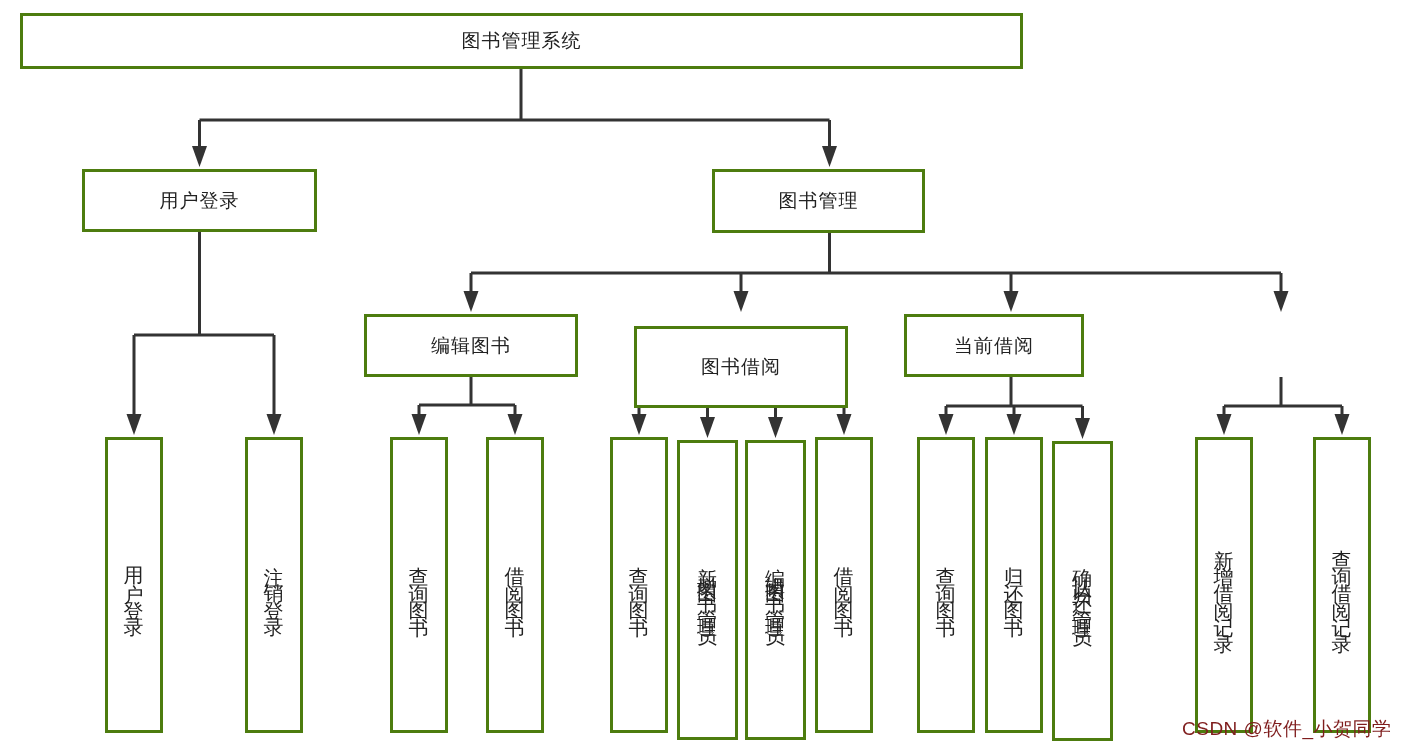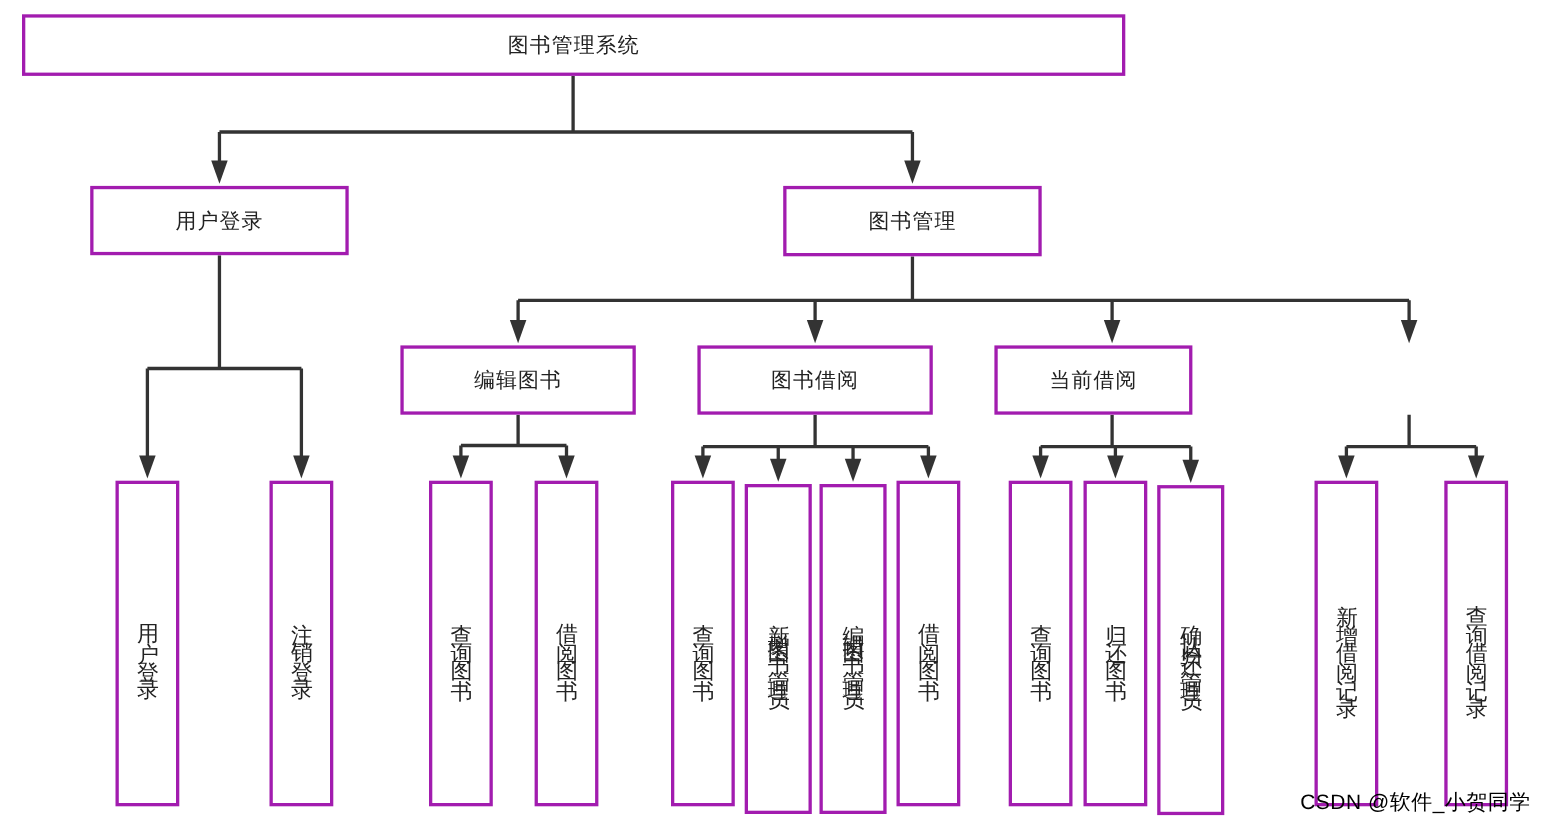--- a/index.html
+++ b/index.html
@@ -13,21 +13,21 @@
     overflow: hidden;
   }
   .connectors {
     position: absolute;
     left: 0; top: 0;
     width: 1405px; height: 747px;
   }
   .node {
     position: absolute;
     background: #ffffff;
-    border: 3px solid #a21caf;
+    border: 3px solid #4d7c0f;
     box-sizing: border-box;
     display: flex;
     align-items: center;
     justify-content: center;
   }
   .h-node {
     font-size: 19px;
     letter-spacing: 1px;
     white-space: nowrap;
   }
@@ -42,21 +42,21 @@
   }
   .v-node.tall .vtext {
     letter-spacing: 0.42em;
   }
   .watermark {
     position: absolute;
     left: 1182px;
     top: 716px;
     font-size: 19px;
     letter-spacing: 0.5px;
-    color: #000000;
+    color: #7f1d1d;
     white-space: nowrap;
     z-index: 5;
   }
 </style>
 </head>
 <body>
 
 <div class="canvas">
 
   <svg class="connectors" viewBox="0 0 1405 747" xmlns="http://www.w3.org/2000/svg" aria-hidden="true">
@@ -92,24 +92,24 @@
       <polygon points="1006.5,414 1021.5,414 1014,435"></polygon>
       <polygon points="1075,418 1090,418 1082.5,439"></polygon>
       <polygon points="1216.5,414 1231.5,414 1224,435"></polygon>
       <polygon points="1334.5,414 1349.5,414 1342,435"></polygon>
     </g>
   </svg>
 
   <div class="node h-node" style="left:20px; top:13px; width:1003px; height:56px;">图书管理系统</div>
 
   <div class="node h-node" style="left:82px; top:169px; width:235px; height:63px;">用户登录</div>
-  <div class="node h-node" style="left:712px; top:169px; width:235px; height:64px;">图书管理</div>
+  <div class="node h-node" style="left:712px; top:169px; width:213px; height:64px;">图书管理</div>
 
   <div class="node h-node" style="left:364px; top:314px; width:214px; height:63px;">编辑图书</div>
-  <div class="node h-node" style="left:634px; top:314px; width:214px; height:63px;">图书借阅</div>
+  <div class="node h-node" style="left:634px; top:326px; width:214px; height:82px;">图书借阅</div>
   <div class="node h-node" style="left:904px; top:314px; width:180px; height:63px;">当前借阅</div>
 
   <div class="node v-node" style="left:105px; top:437px; width:58px; height:296px;">
     <span class="vtext">用户登录</span>
   </div>
   <div class="node v-node" style="left:245px; top:437px; width:58px; height:296px;">
     <span class="vtext">注销登录</span>
   </div>
 
   <div class="node v-node" style="left:390px; top:437px; width:58px; height:296px;">

